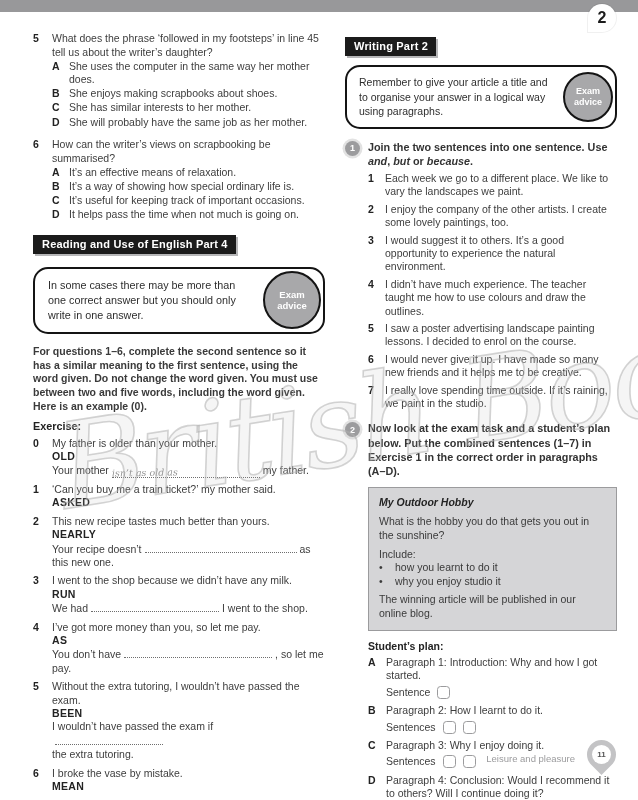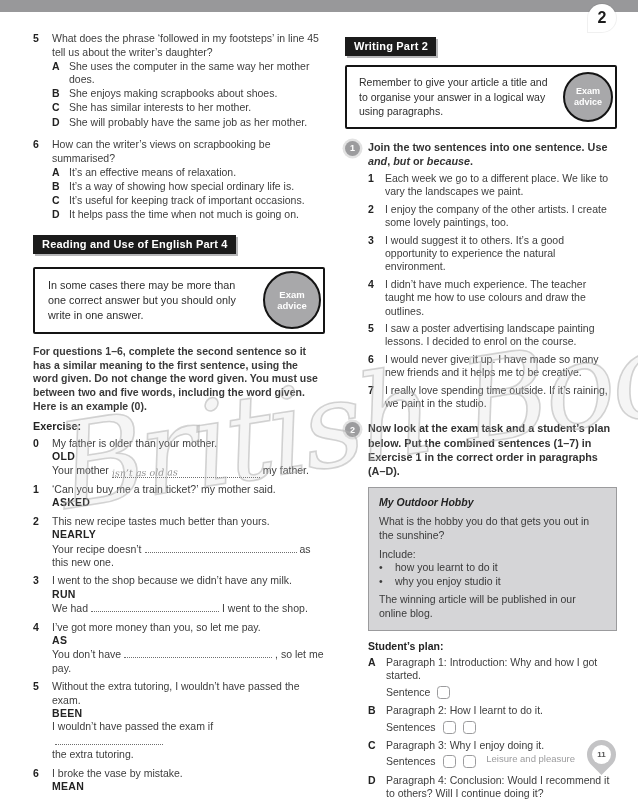--- a/index.html
+++ b/index.html
@@ -34,21 +34,21 @@
 
   .title-black {
     display:inline-block; background:#1b1b1b; color:#fff; font-weight:bold; font-size:11px;
     padding:3px 8px 4px 9px; box-shadow:2px 2px 0 #b6b6b8; letter-spacing:0.2px;
   }
   .title-gray {
     display:inline-block; background:#c7c7c9; color:#1d1d1d; font-weight:bold; font-size:11px;
     padding:2px 8px 3px 8px; box-shadow:1.5px 1.5px 0 #a7a7a9; margin-top:4px;
   }
   .advice {
-    position:relative; border:2.5px solid #141414; border-radius:2px; background:#fff;
+    position:relative; border:2.5px solid #141414; border-radius:15px; background:#fff;
     font-size:10.8px; line-height:15px; color:#2e2e2e;
   }
   .advice-left { margin-top:13px; padding:9px 76px 9px 13px; }
   .advice-right { margin-top:9px; padding:8px 62px 8px 12px; font-size:10.5px; line-height:14.5px; }
   .advice-badge {
     position:absolute; right:2px; top:50%; transform:translateY(-50%);
     background:#a8a8aa; border:2.5px solid #141414; border-radius:50%;
     color:#fff; font-weight:bold; text-align:center;
     display:flex; align-items:center; justify-content:center;
   }

